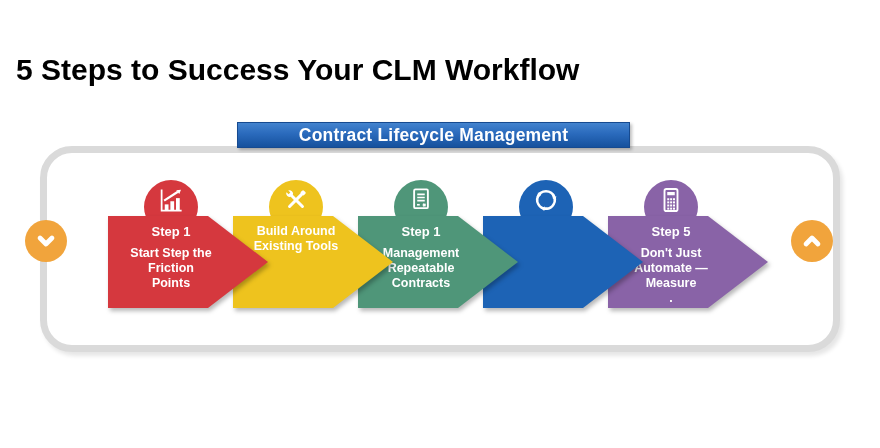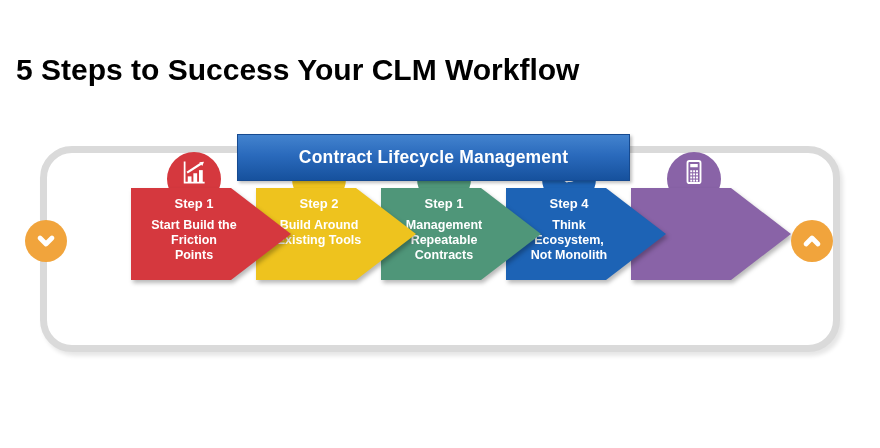--- a/index.html
+++ b/index.html
@@ -11,29 +11,29 @@
     position:absolute;top:46px;left:9px;width:880px;margin:7px;
     text-align:left;font-size:30px;font-weight:bold;color:#000;
   }
   .frame{
     position:absolute;left:40px;top:146px;width:800px;height:206px;
     box-sizing:border-box;border:7px solid #dadada;border-radius:32px;
     box-shadow:3px 4px 4px rgba(0,0,0,0.10);
     background:#fff;
   }
   .banner{
-    position:absolute;left:237px;top:134px;width:393px;height:47px;
+    position:absolute;left:237px;top:122px;width:393px;height:26px;
     box-sizing:border-box;border:1px solid #164a90;
     background:linear-gradient(180deg,#4383ce 0%,#2a6abc 45%,#16519d 100%);
     display:flex;align-items:center;justify-content:center;
     z-index:20;box-shadow:2px 2px 3px rgba(0,0,0,0.25);
   }
   .banner-label{color:#fff;font-weight:bold;font-size:17.5px;letter-spacing:0.2px;}
 
-  .step{position:absolute;top:152px;width:165px;height:130px;margin-left:23px;}
+  .step{position:absolute;top:180px;width:165px;height:130px;}
   .s1{left:108px;z-index:15}
   .s2{left:233px;z-index:14}
   .s3{left:358px;z-index:13}
   .s4{left:483px;z-index:12}
   .s5{left:608px;z-index:11}
 
   .icon-circle{
     position:absolute;left:36px;top:0;width:54px;height:54px;border-radius:50%;
     display:flex;justify-content:center;z-index:1;
   }
@@ -82,21 +82,21 @@
       <rect x="16" y="10.5" width="3" height="10" fill="#fff"></rect>
       <path d="M6.5 12.5 L17.5 5.4" stroke="#fff" stroke-width="1.8" fill="none"></path>
       <polygon points="20,3.8 16.2,4.2 18.6,7.1" fill="#fff"></polygon>
     </svg>
   </div>
   <div class="arrow-wrap">
     <div class="arrow" style="background-color: rgb(213, 56, 62);"></div>
   </div>
   <div class="step-text">
     <div class="step-label">Step 1</div>
-    <div class="step-desc">Start Build the
+    <div class="step-desc">Start Step the
 Friction
 Points</div>
   </div>
 </div>
 
 <div class="step s2">
   <div class="icon-circle" style="background-color: rgb(238, 195, 30); color: rgb(238, 195, 30);">
     <svg width="30" height="30" viewBox="0 0 24 24">
       <g transform="rotate(45 12 12)">
         <rect x="10.8" y="4.5" width="2.4" height="16" rx="1.2" fill="#fff"></rect>
@@ -106,21 +106,20 @@
         <rect x="10.8" y="6.5" width="2.4" height="14" rx="1.2" fill="#fff"></rect>
         <circle cx="12" cy="4.8" r="2.6" fill="#fff"></circle>
         <rect x="11" y="1.4" width="2" height="3.2" fill="currentColor"></rect>
       </g>
     </svg>
   </div>
   <div class="arrow-wrap">
     <div class="arrow" style="background-color: rgb(238, 195, 30);"></div>
   </div>
   <div class="step-text">
-    <div class="step-label">Step 2</div>
     <div class="step-desc">Build Around
 Existing Tools</div>
   </div>
 </div>
 
 <div class="step s3">
   <div class="icon-circle" style="background-color: rgb(79, 150, 121); color: rgb(79, 150, 121);">
     <svg width="30" height="30" viewBox="0 0 24 24">
       <rect x="6.5" y="3.5" width="11" height="15" rx="1" stroke="#fff" stroke-width="1.5" fill="none"></rect>
       <path d="M9 7.5 h6 M9 10 h6 M9 12.5 h6" stroke="#fff" stroke-width="1.3" fill="none"></path>
@@ -145,26 +144,20 @@
       <g id="rcA">
         <path d="M5.42 9.61 A7 7 0 0 1 18.58 9.61" stroke="#fff" stroke-width="2" fill="none"></path>
         <polygon points="19.4,12.2 20.3,8.9 16.9,10.1" fill="#fff"></polygon>
       </g>
       <use href="#rcA" transform="rotate(120 12 12)"></use>
       <use href="#rcA" transform="rotate(240 12 12)"></use>
     </svg>
   </div>
   <div class="arrow-wrap">
     <div class="arrow" style="background-color: rgb(29, 99, 181);"></div>
-  </div>
-  <div class="step-text">
-    <div class="step-label">Step 4</div>
-    <div class="step-desc">Think
-Ecosystem,
-Not Monolith</div>
   </div>
 </div>
 
 <div class="step s5">
   <div class="icon-circle" style="background-color: rgb(137, 99, 167); color: rgb(137, 99, 167);">
     <svg width="30" height="30" viewBox="0 0 24 24">
       <rect x="6.8" y="3.2" width="10.4" height="17.6" rx="1.5" stroke="#fff" stroke-width="1.5" fill="none"></rect>
       <rect x="9" y="5.6" width="6" height="2.6" fill="#fff"></rect>
       <g fill="#fff">
         <rect x="9" y="10.6" width="1.6" height="1.6"></rect>
@@ -178,20 +171,27 @@
           <rect x="13.6" y="15.6" width="1.6" height="1.6"></rect>
         <rect x="9" y="18.1" width="1.6" height="1.6"></rect>
           <rect x="11.3" y="18.1" width="1.6" height="1.6"></rect>
           <rect x="13.6" y="18.1" width="1.6" height="1.6"></rect>
       </g>
     </svg>
   </div>
   <div class="arrow-wrap">
     <div class="arrow" style="background-color: rgb(137, 99, 167);"></div>
   </div>
+  <div class="step-text">
+    <div class="step-label">Step 5</div>
+    <div class="step-desc">Don't Just
+Automate —
+Measure
+.</div>
+  </div>
 </div>
 
 <button class="nav nav-left" style="background-color: rgb(241, 164, 60);">
   <svg width="26" height="26" viewBox="0 0 24 24">
     <path d="M6.5 9.2 L12 14.8 L17.5 9.2" stroke="#fff" stroke-width="4.4" fill="none" stroke-linecap="round" stroke-linejoin="round"></path>
   </svg>
 </button>
 <button class="nav nav-right" style="background-color: rgb(241, 164, 60);">
   <svg width="26" height="26" viewBox="0 0 24 24">
     <path d="M6.5 14.8 L12 9.2 L17.5 14.8" stroke="#fff" stroke-width="4.4" fill="none" stroke-linecap="round" stroke-linejoin="round"></path>

